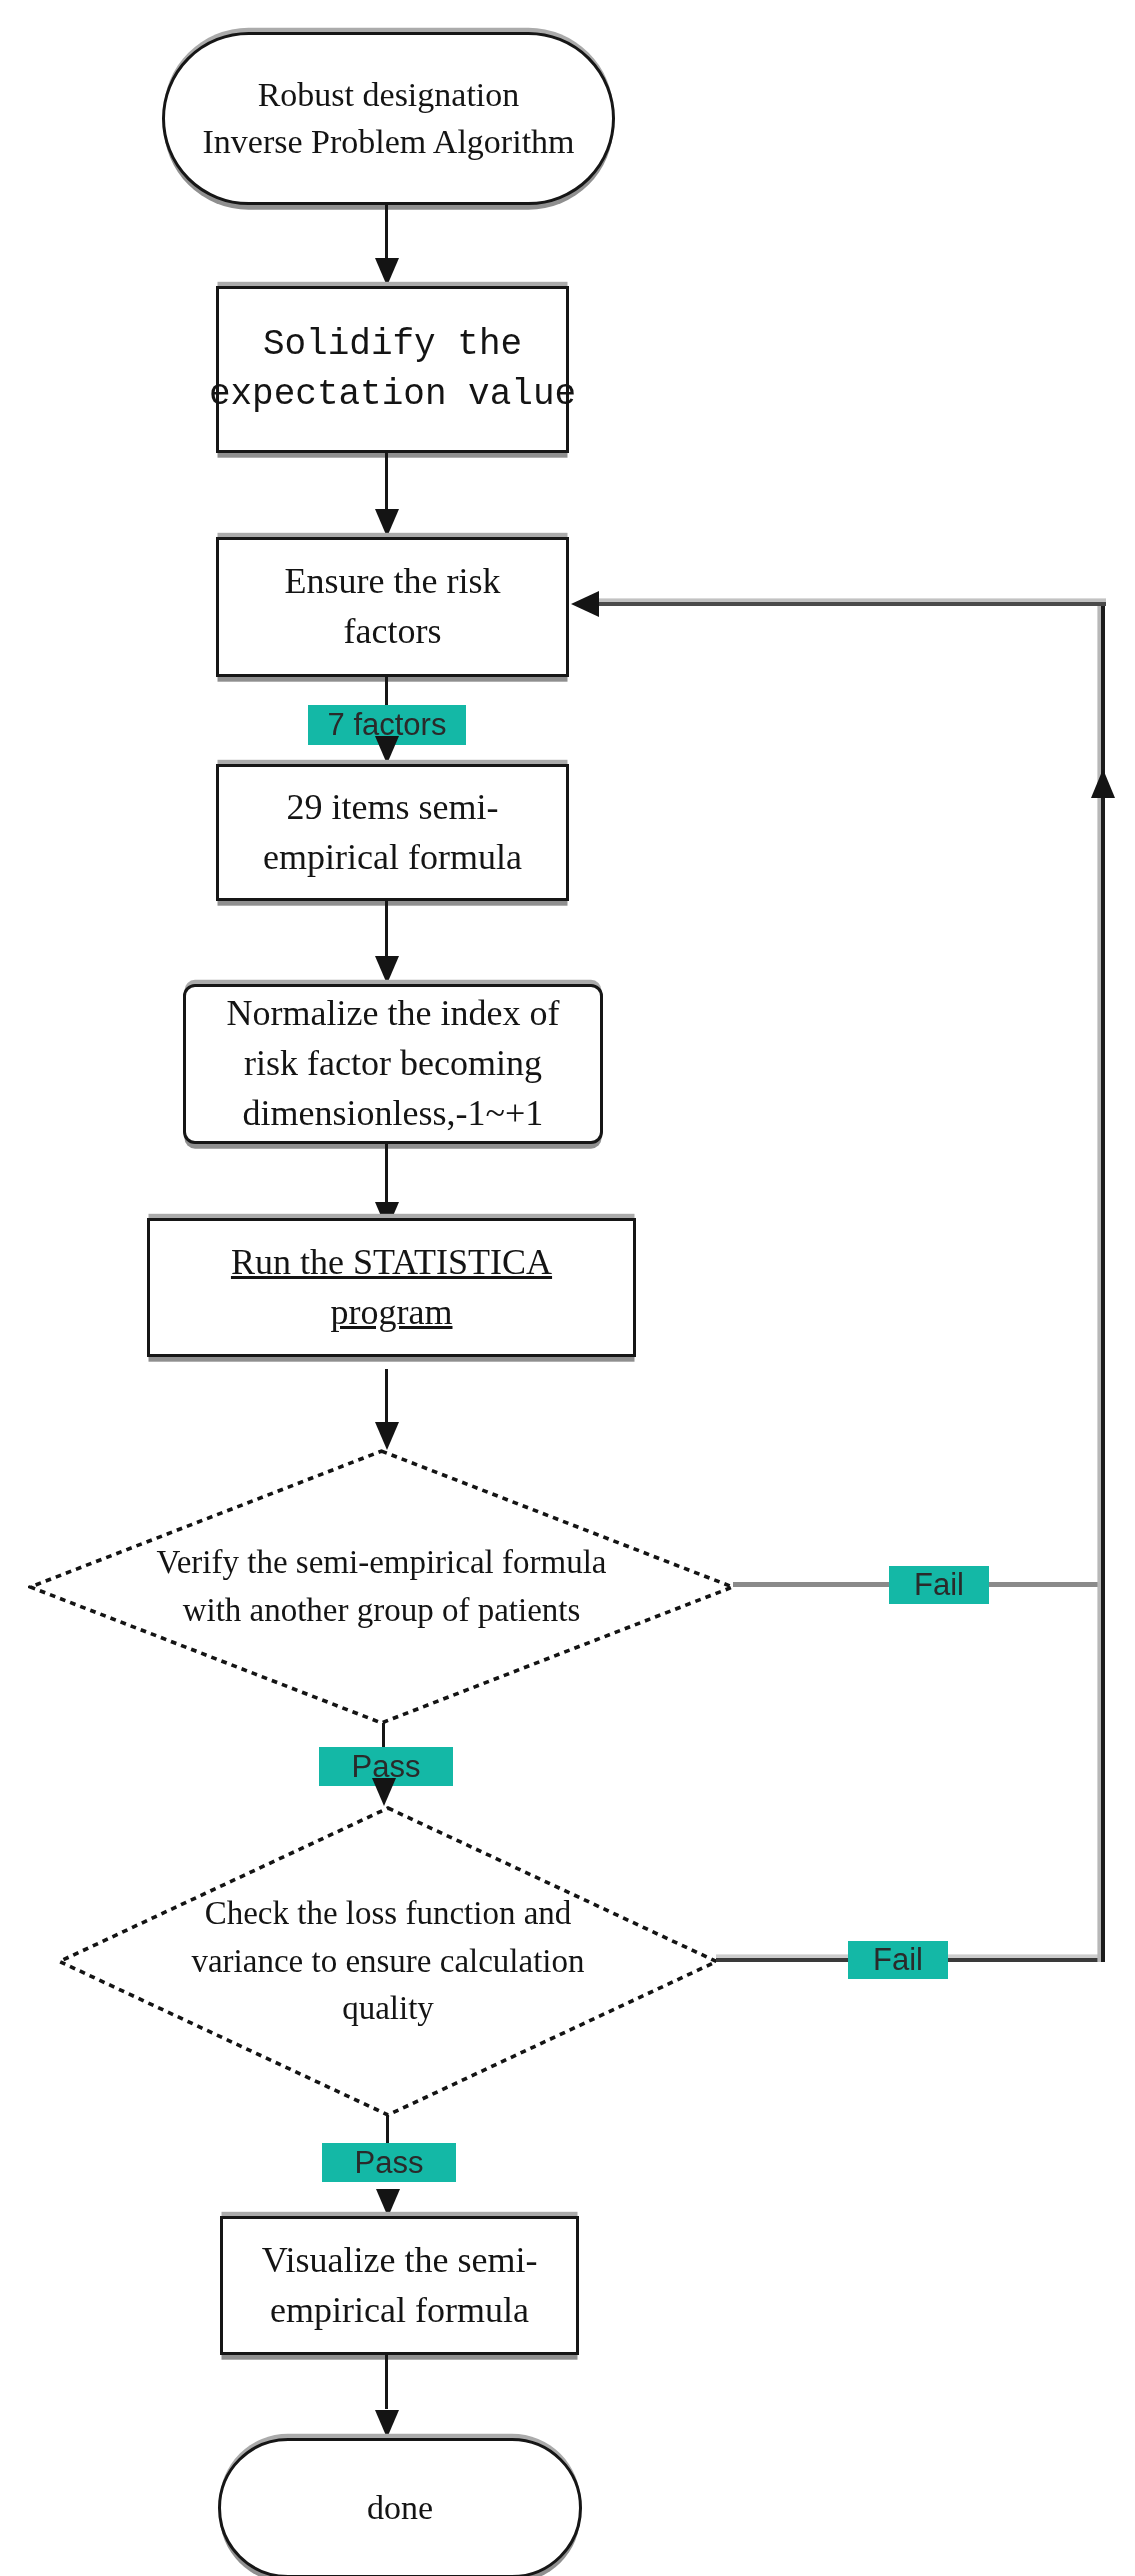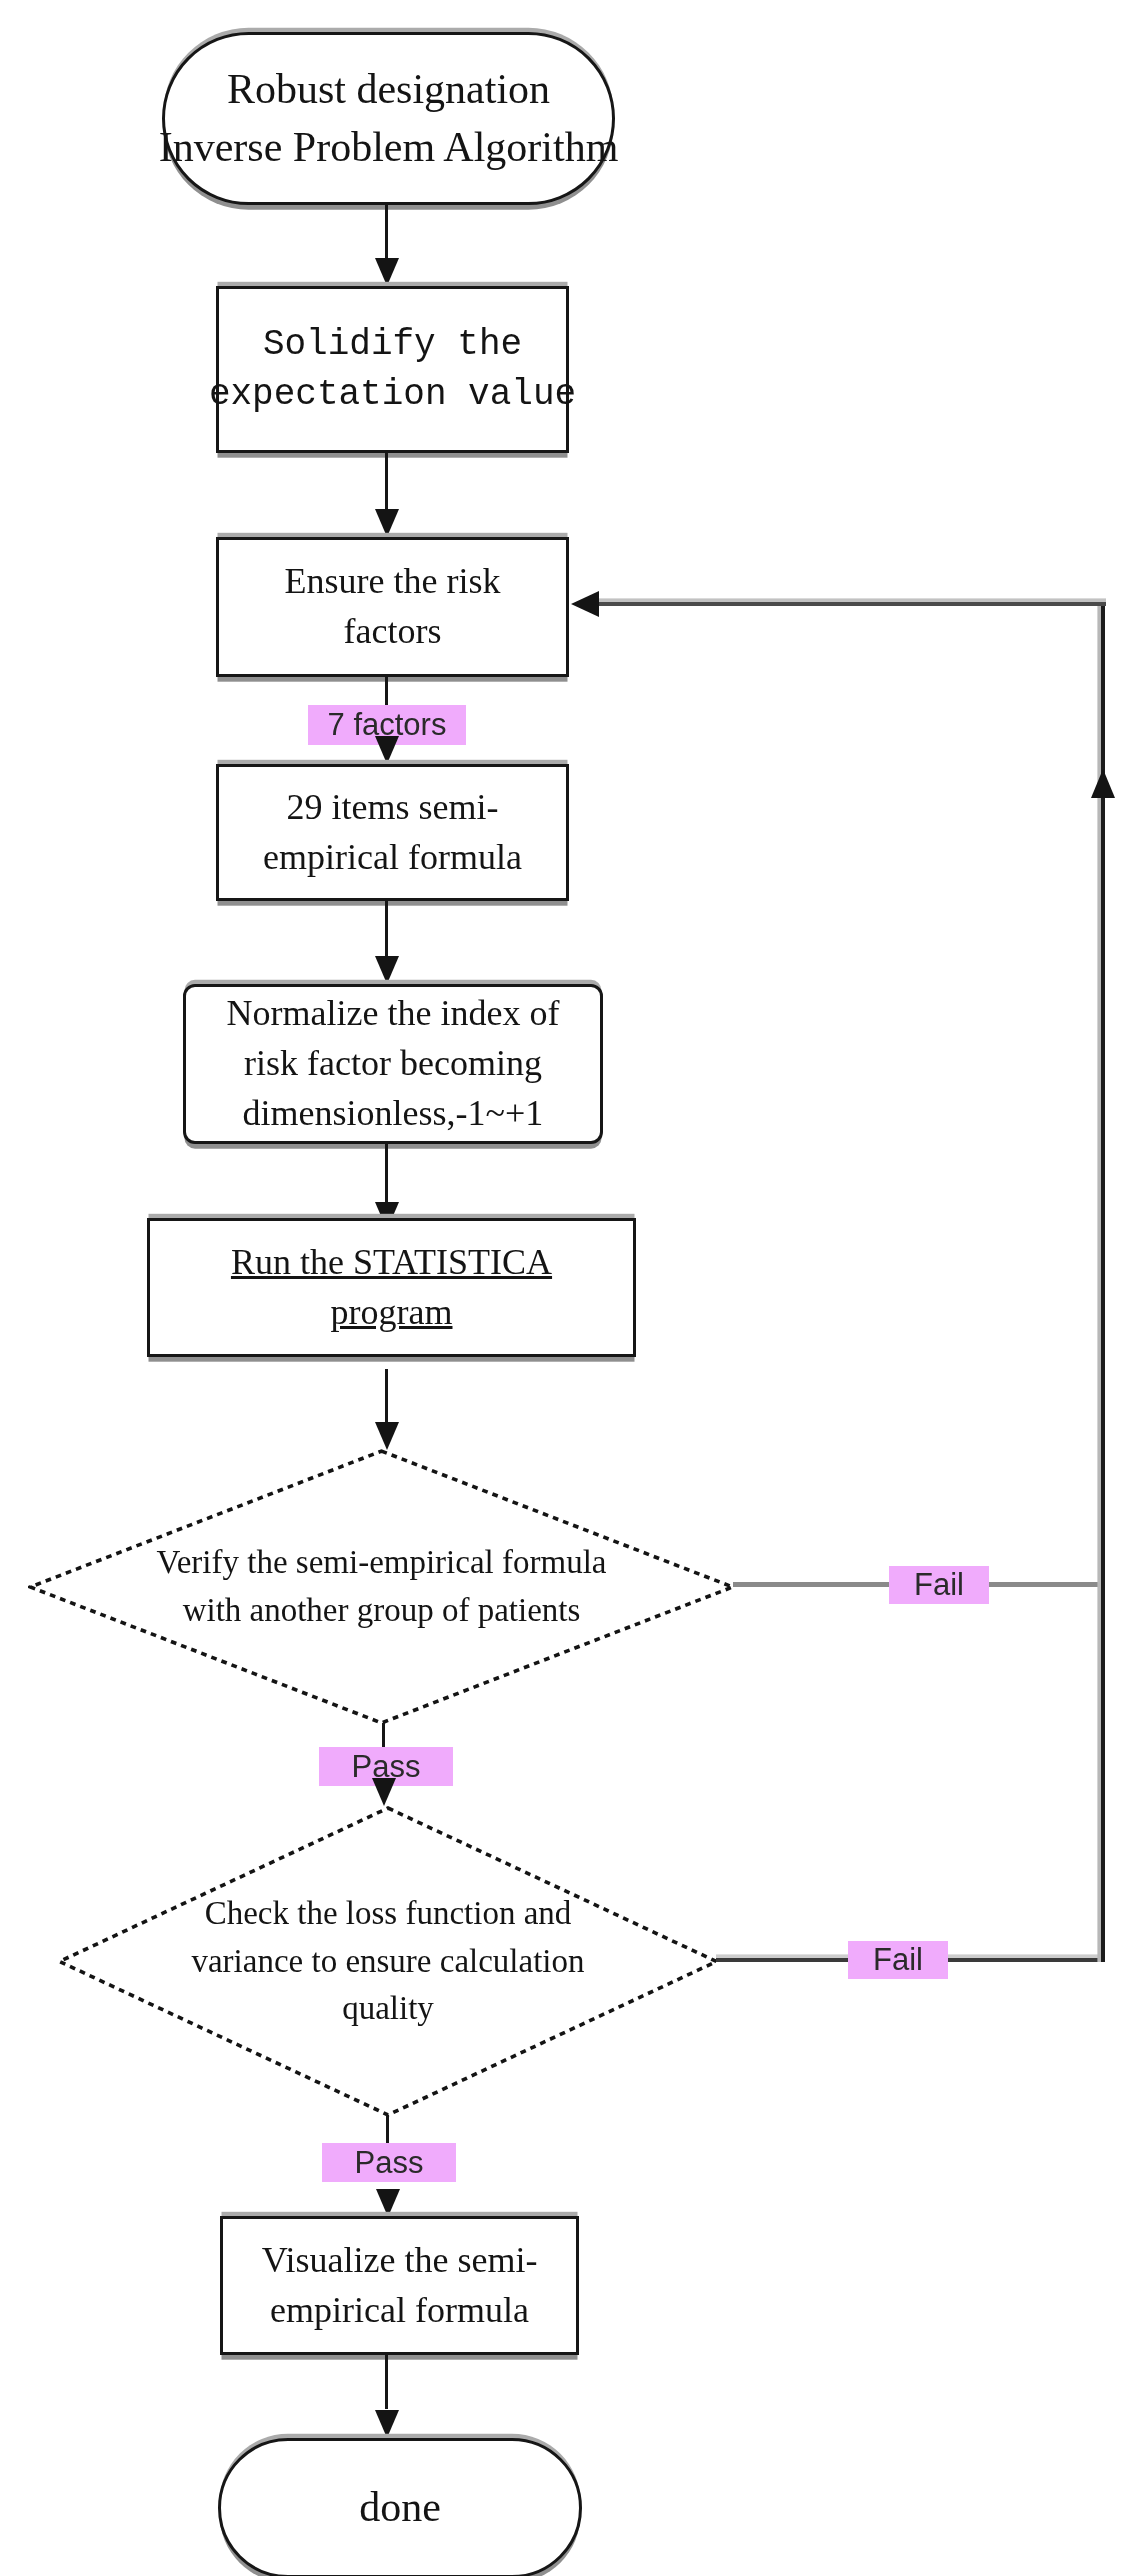--- a/index.html
+++ b/index.html
@@ -9,21 +9,21 @@
   }
   
   .shape{
     position:absolute;display:flex;flex-direction:column;align-items:center;justify-content:center;
     text-align:center;background:#ffffff;border:3.6px solid #161616;box-sizing:border-box;
     box-shadow:0 -5.7px 0 -1.5px #ababab, 0 6.2px 0 -1.5px #8f8f8f;
   }
   .shape .ln{font-size:36px;line-height:1.38;white-space:nowrap;}
   .terminator{border-radius:93px;}
   .terminator.small{border-radius:72px;}
-  .terminator .ln{font-size:42px;}
+  .terminator .ln{font-size:34px;}
   
   .dsvg{position:absolute;}
   .dtext{
     position:absolute;display:flex;flex-direction:column;align-items:center;justify-content:center;
     text-align:center;pointer-events:none;
   }
   .dtext .ln{font-size:33px;line-height:1.45;white-space:nowrap;}
   
   .vline{position:absolute;width:2.6px;background:#161616;}
   .arr-down{position:absolute;width:0;height:0;
@@ -33,21 +33,21 @@
   .arr-left{position:absolute;width:0;height:0;
     border-top:13.4px solid transparent;border-bottom:13.4px solid transparent;border-right:28px solid #141414;}
   .fail1-line{position:absolute;height:4.6px;background:#8a8a8a;}
   .fail2-line{position:absolute;height:4.1px;background:#3a3a3a;box-shadow:0 -3.6px 0 #cdcdcd;}
   .fb-v{position:absolute;width:4.1px;background:#1c1c1c;box-shadow:-3.6px 0 0 #b8b8b8;}
   .fb-h{position:absolute;height:4.1px;background:#4a4a4a;box-shadow:0 -3.6px 0 #c2c2c2;}
   
   .lbl{
     position:absolute;display:flex;align-items:center;justify-content:center;
     font-family:"Liberation Sans",sans-serif;font-size:31px;color:#2a2a2a;
-    background:#f0abfc;white-space:nowrap;
+    background:#14b8a6;white-space:nowrap;
   }
 </style>
 </head>
 <body>
 
 <div class="canvas">
 
   <div class="shape terminator" style="left:162px;top:32px;width:453px;height:173px;">
     <div class="ln">Robust designation</div>
     <div class="ln">Inverse Problem Algorithm</div>

